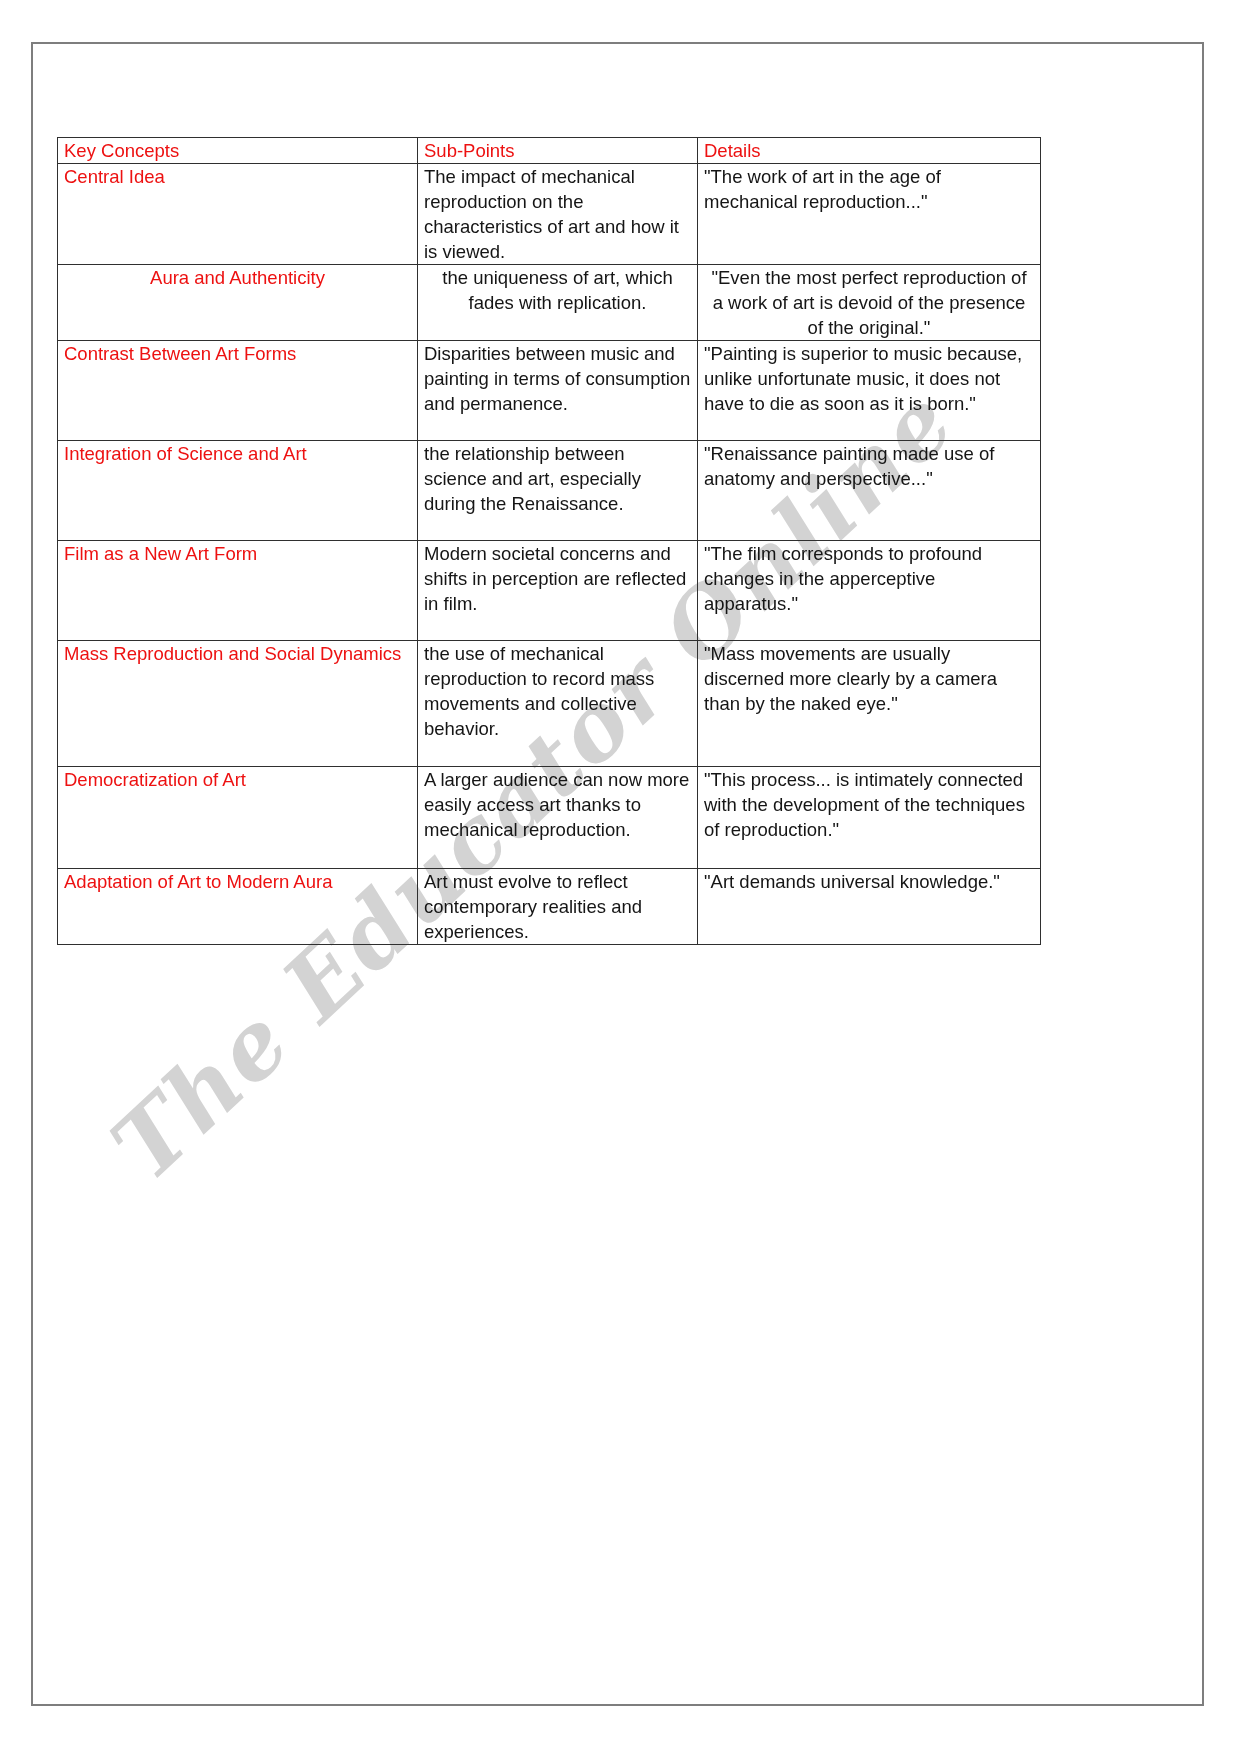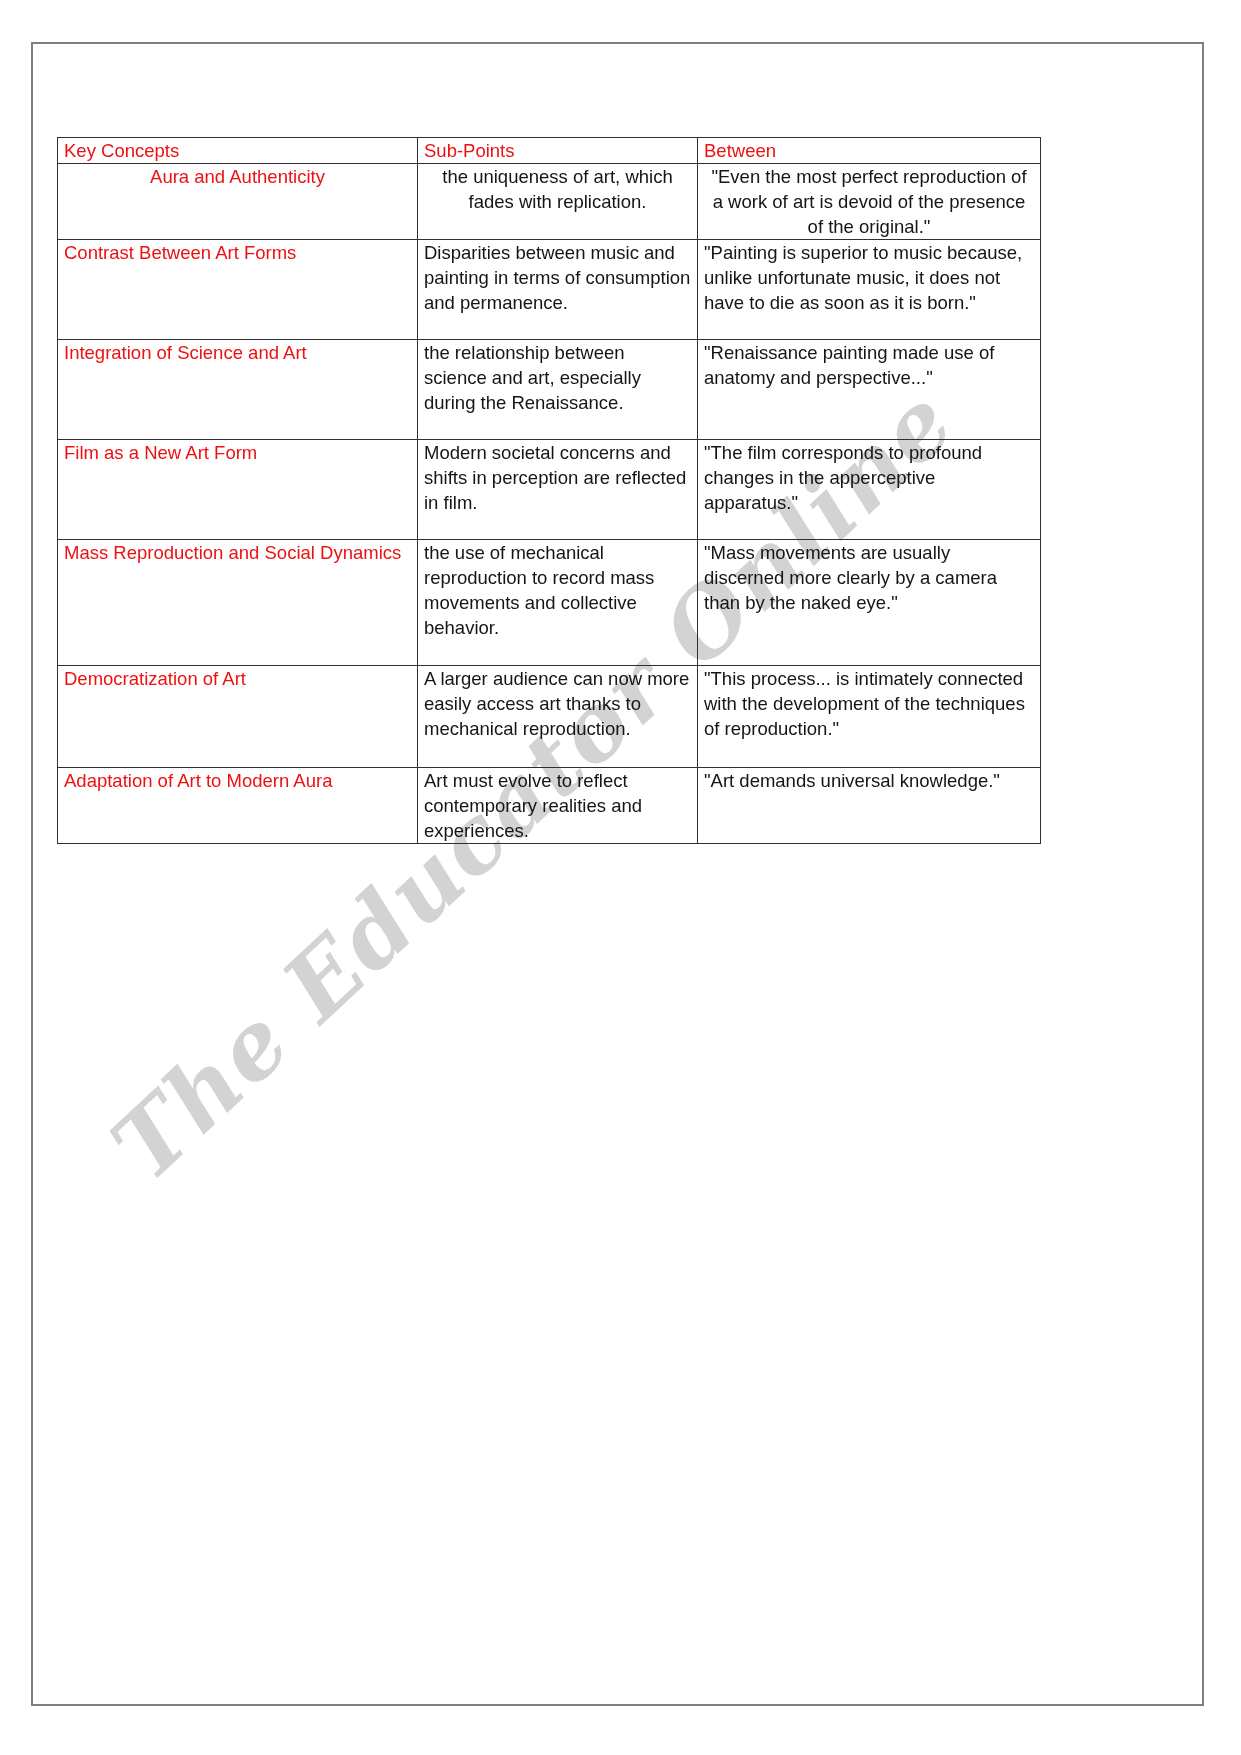--- a/index.html
+++ b/index.html
@@ -56,24 +56,29 @@
   <table class="concepts">
     <colgroup>
         <col class="c1">
         <col class="c2">
         <col class="c3">
       </colgroup>
     <thead>
       <tr>
         <th>Key Concepts</th>
         <th>Sub-Points</th>
-        <th>Between</th>
+        <th>Details</th>
       </tr>
     </thead>
     <tbody>
+      <tr class="r1">
+        <td class="concept">Central Idea</td>
+        <td>The impact of mechanical reproduction on the characteristics of art and how it is viewed.</td>
+        <td>"The work of art in the age of mechanical reproduction..."</td>
+      </tr>
       <tr class="r2">
         <td class="concept">Aura and Authenticity</td>
         <td>the uniqueness of art, which fades with replication.</td>
         <td>"Even the most perfect reproduction of a work of art is devoid of the presence of the original."</td>
       </tr>
       <tr class="r3">
         <td class="concept">Contrast Between Art Forms</td>
         <td>Disparities between music and painting in terms of consumption and permanence.</td>
         <td>"Painting is superior to music because, unlike unfortunate music, it does not have to die as soon as it is born."</td>
       </tr>

